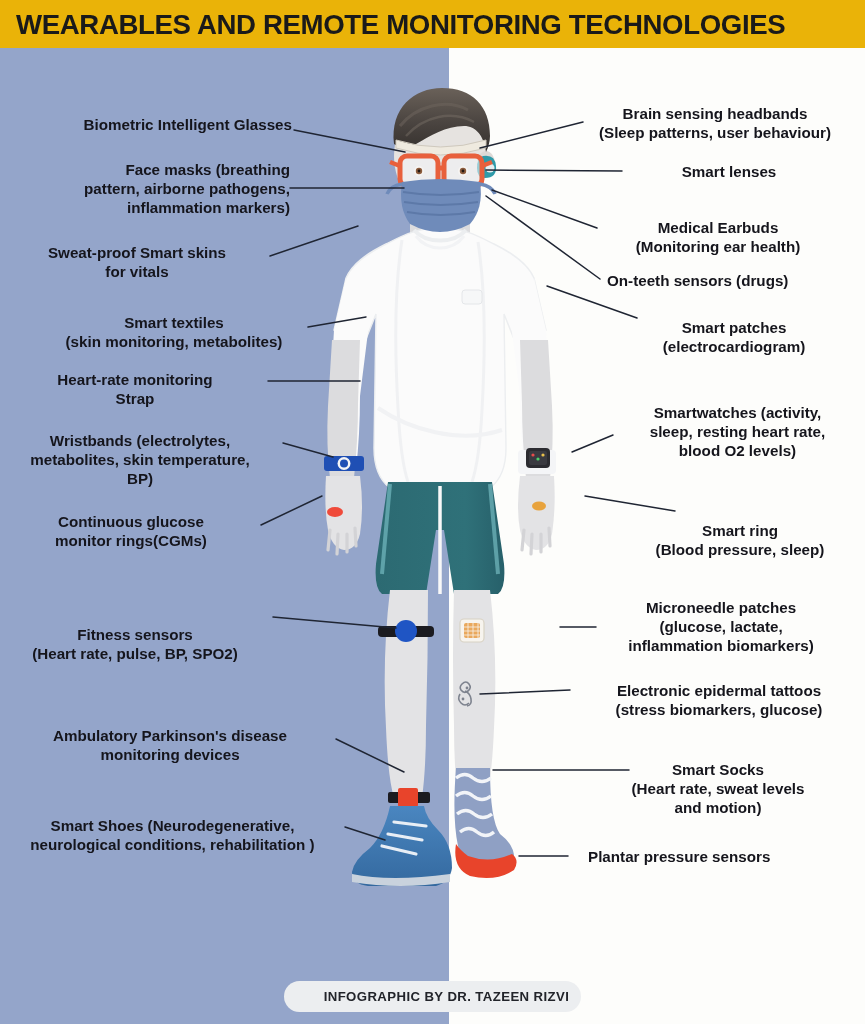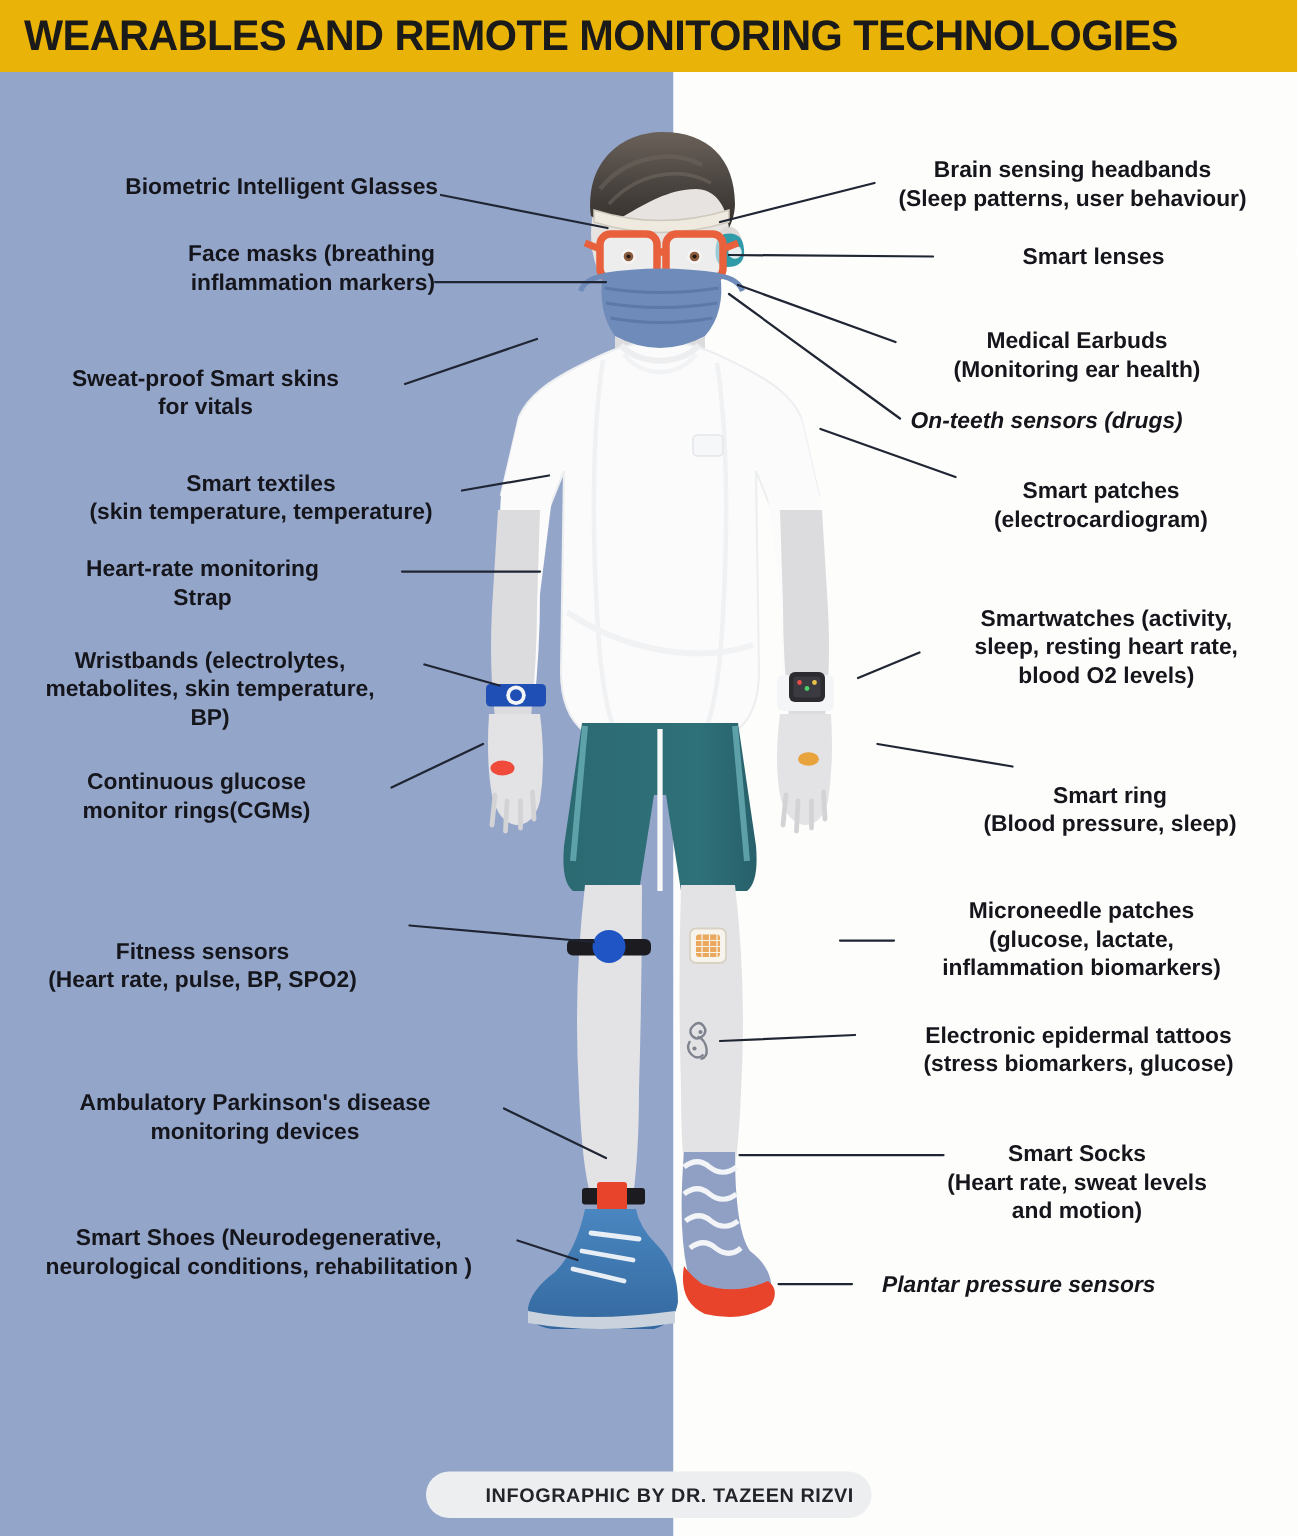--- a/index.html
+++ b/index.html
@@ -51,21 +51,21 @@
   
   .label {
     position: absolute;
     font-size: 15.2px;
     font-weight: 700;
     color: #15151c;
     line-height: 1.26;
     z-index: 20;
   }
   .label.right-align { text-align: right; }
-  .label.left-align  { text-align: left; font-style: italic; }
+  .label.left-align  { text-align: left; }
   .label.center-align{ text-align: center; }
 
   
   #leaders {
     position: absolute; left: 0; top: 0;
     width: 865px; height: 1024px;
     z-index: 15;
     pointer-events: none;
   }
 
@@ -267,31 +267,32 @@
       <line x1="568" y1="856" x2="519" y2="856"></line>
     </g>
   </svg>
 
   <div class="label right-align" style="left:6px; top:115px; width:286px;">
     <div>Biometric Intelligent Glasses</div>
   </div>
 
   <div class="label right-align" style="left:6px; top:160px; width:284px;">
     <div>Face masks (breathing</div>
+    <div>pattern, airborne pathogens,</div>
     <div>inflammation markers)</div>
   </div>
 
   <div class="label center-align" style="left:6px; top:243px; width:262px;">
     <div>Sweat-proof Smart skins</div>
     <div>for vitals</div>
   </div>
 
   <div class="label center-align" style="left:0px; top:313px; width:304px;padding-left:44px;">
     <div>Smart textiles</div>
-    <div>(skin temperature, temperature)</div>
+    <div>(skin monitoring, metabolites)</div>
   </div>
 
   <div class="label center-align" style="left:6px; top:370px; width:258px;">
     <div>Heart-rate monitoring</div>
     <div>Strap</div>
   </div>
 
   <div class="label center-align" style="left:0px; top:431px; width:280px;">
     <div>Wristbands (electrolytes,</div>
     <div>metabolites, skin temperature,</div>

